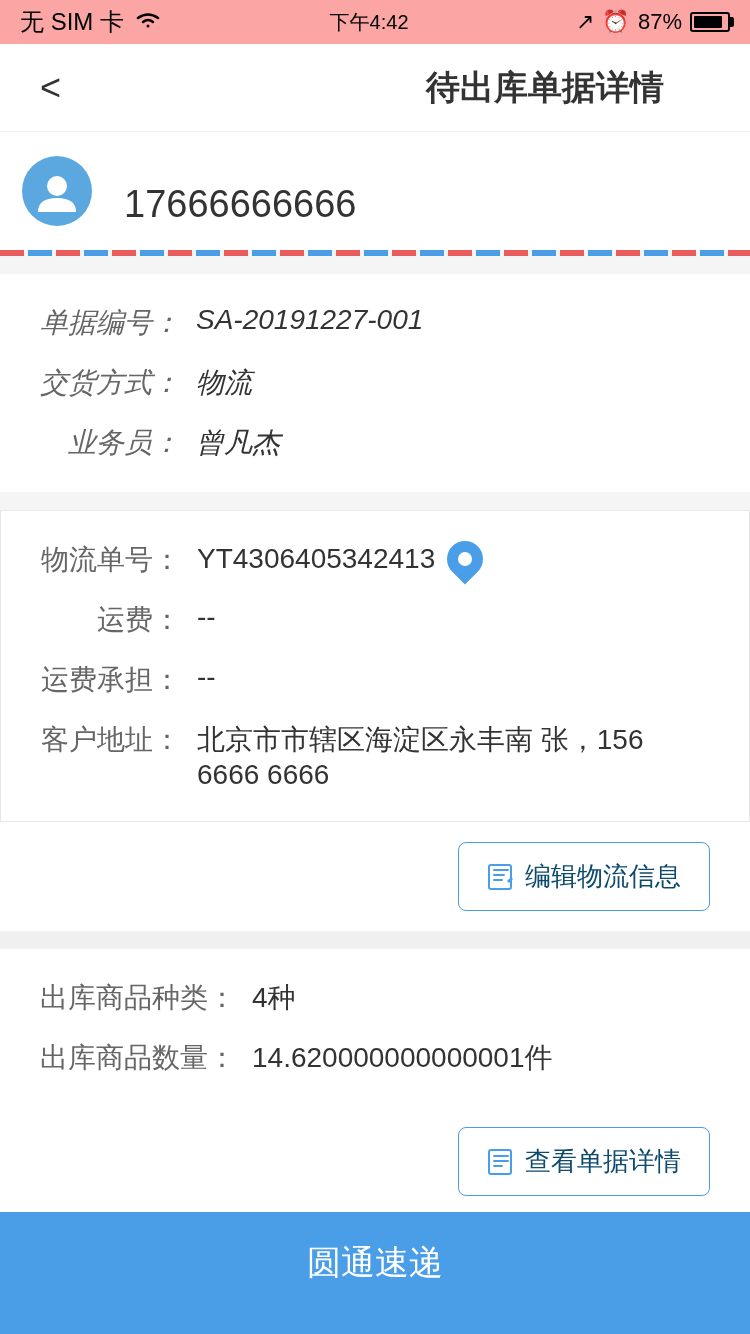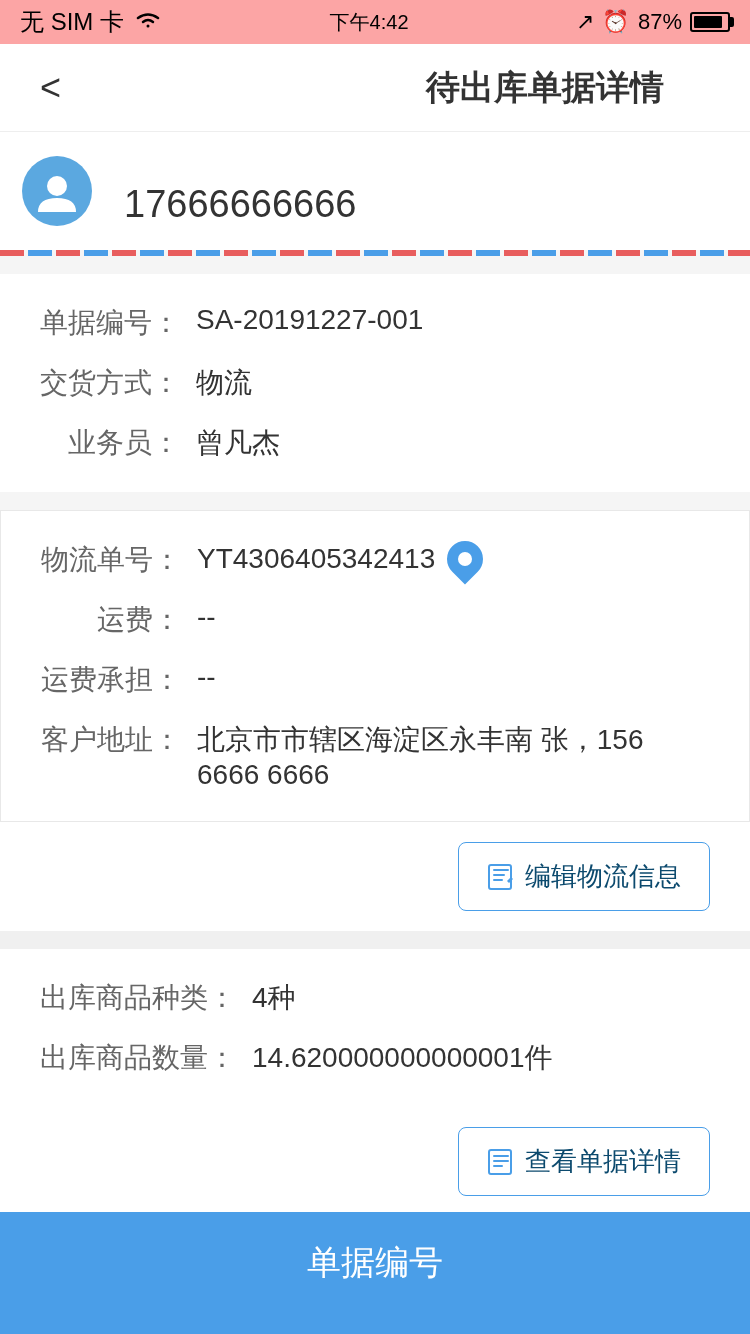--- a/index.html
+++ b/index.html
@@ -113,20 +113,21 @@
       font-size: 38px;
       font-weight: 500;
       color: #333;
     }
 
     
     .info-section {
       background: #fff;
       margin-top: 18px;
       padding: 30px 40px;
+      font-style: italic;
     }
     .info-row {
       display: flex;
       align-items: flex-start;
       margin-bottom: 22px;
       font-size: 28px;
     }
     .info-row:last-child { margin-bottom: 0; }
     .info-label {
       color: #666;
@@ -369,14 +370,14 @@
       <line x1="7" y1="13" x2="21" y2="13" stroke="#4a9ee8" stroke-width="2" stroke-linecap="round"></line>
       <line x1="7" y1="18" x2="15" y2="18" stroke="#4a9ee8" stroke-width="2" stroke-linecap="round"></line>
     </svg>
     <span>查看单据详情</span>
   </button>
 </div>
 
 <div class="bottom-space"></div>
 
 <div class="confirm-btn-container">
-  <button class="confirm-btn">单据编号</button>
+  <button class="confirm-btn">圆通速递</button>
 </div>
 
 </body></html>

